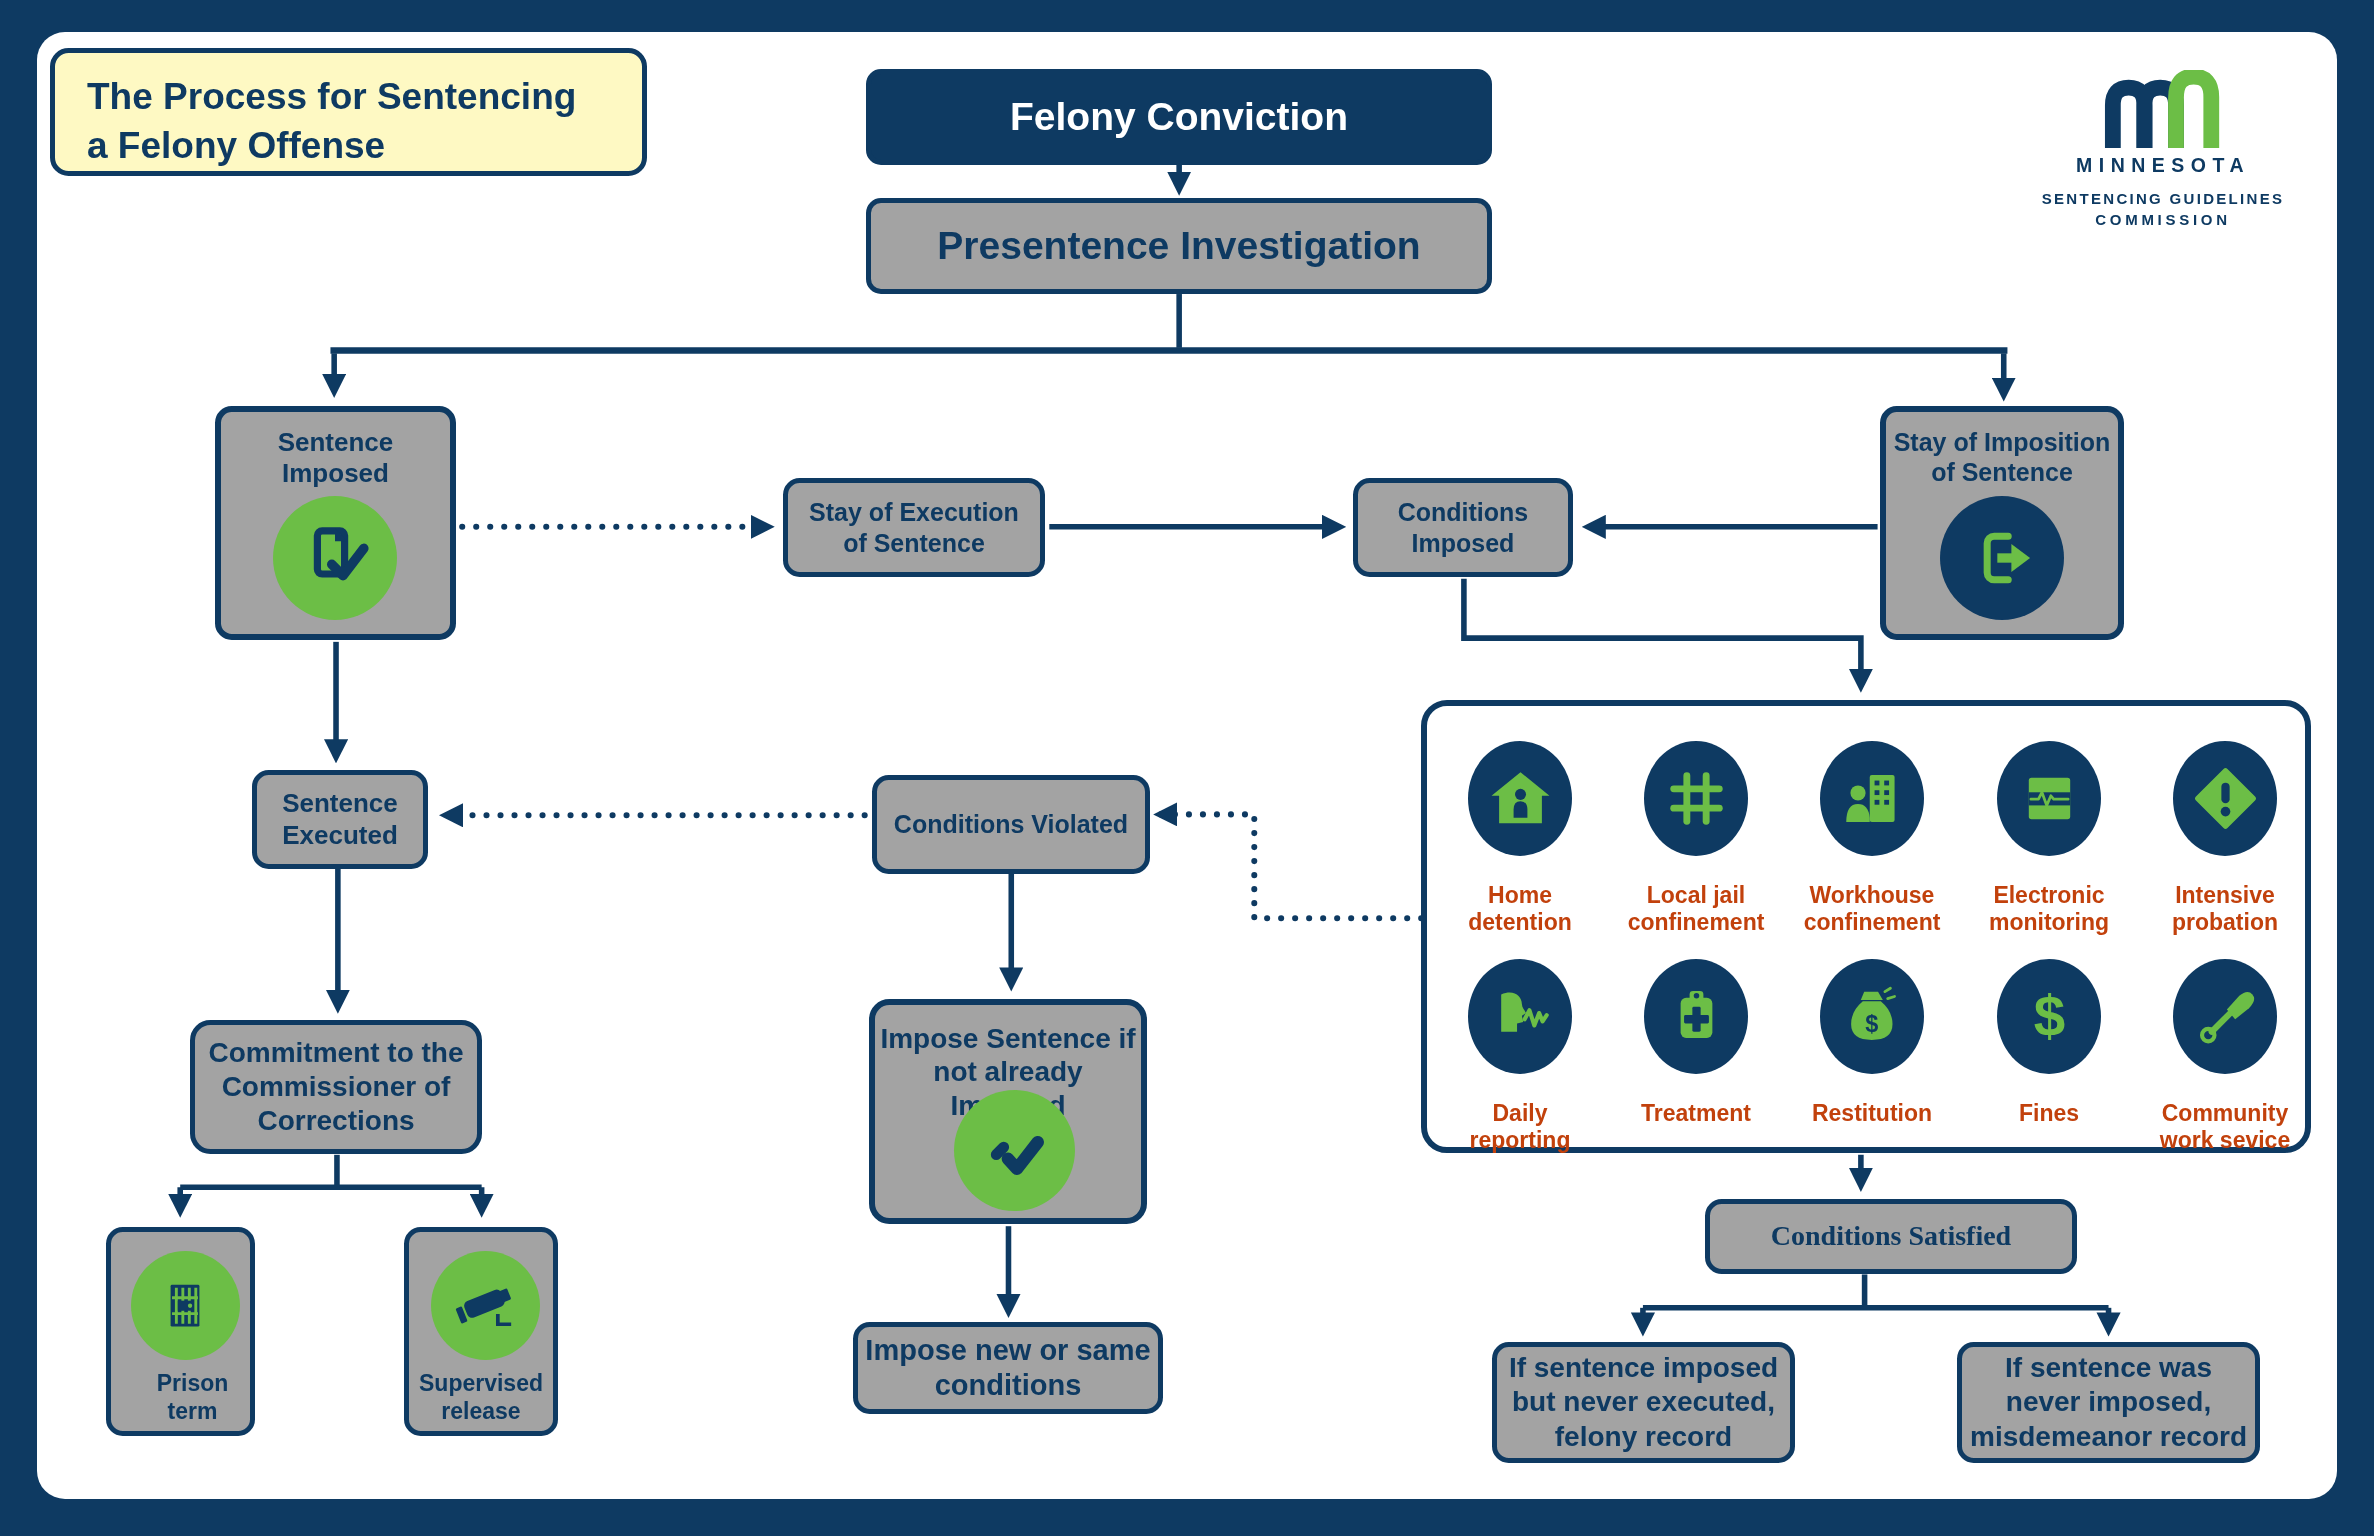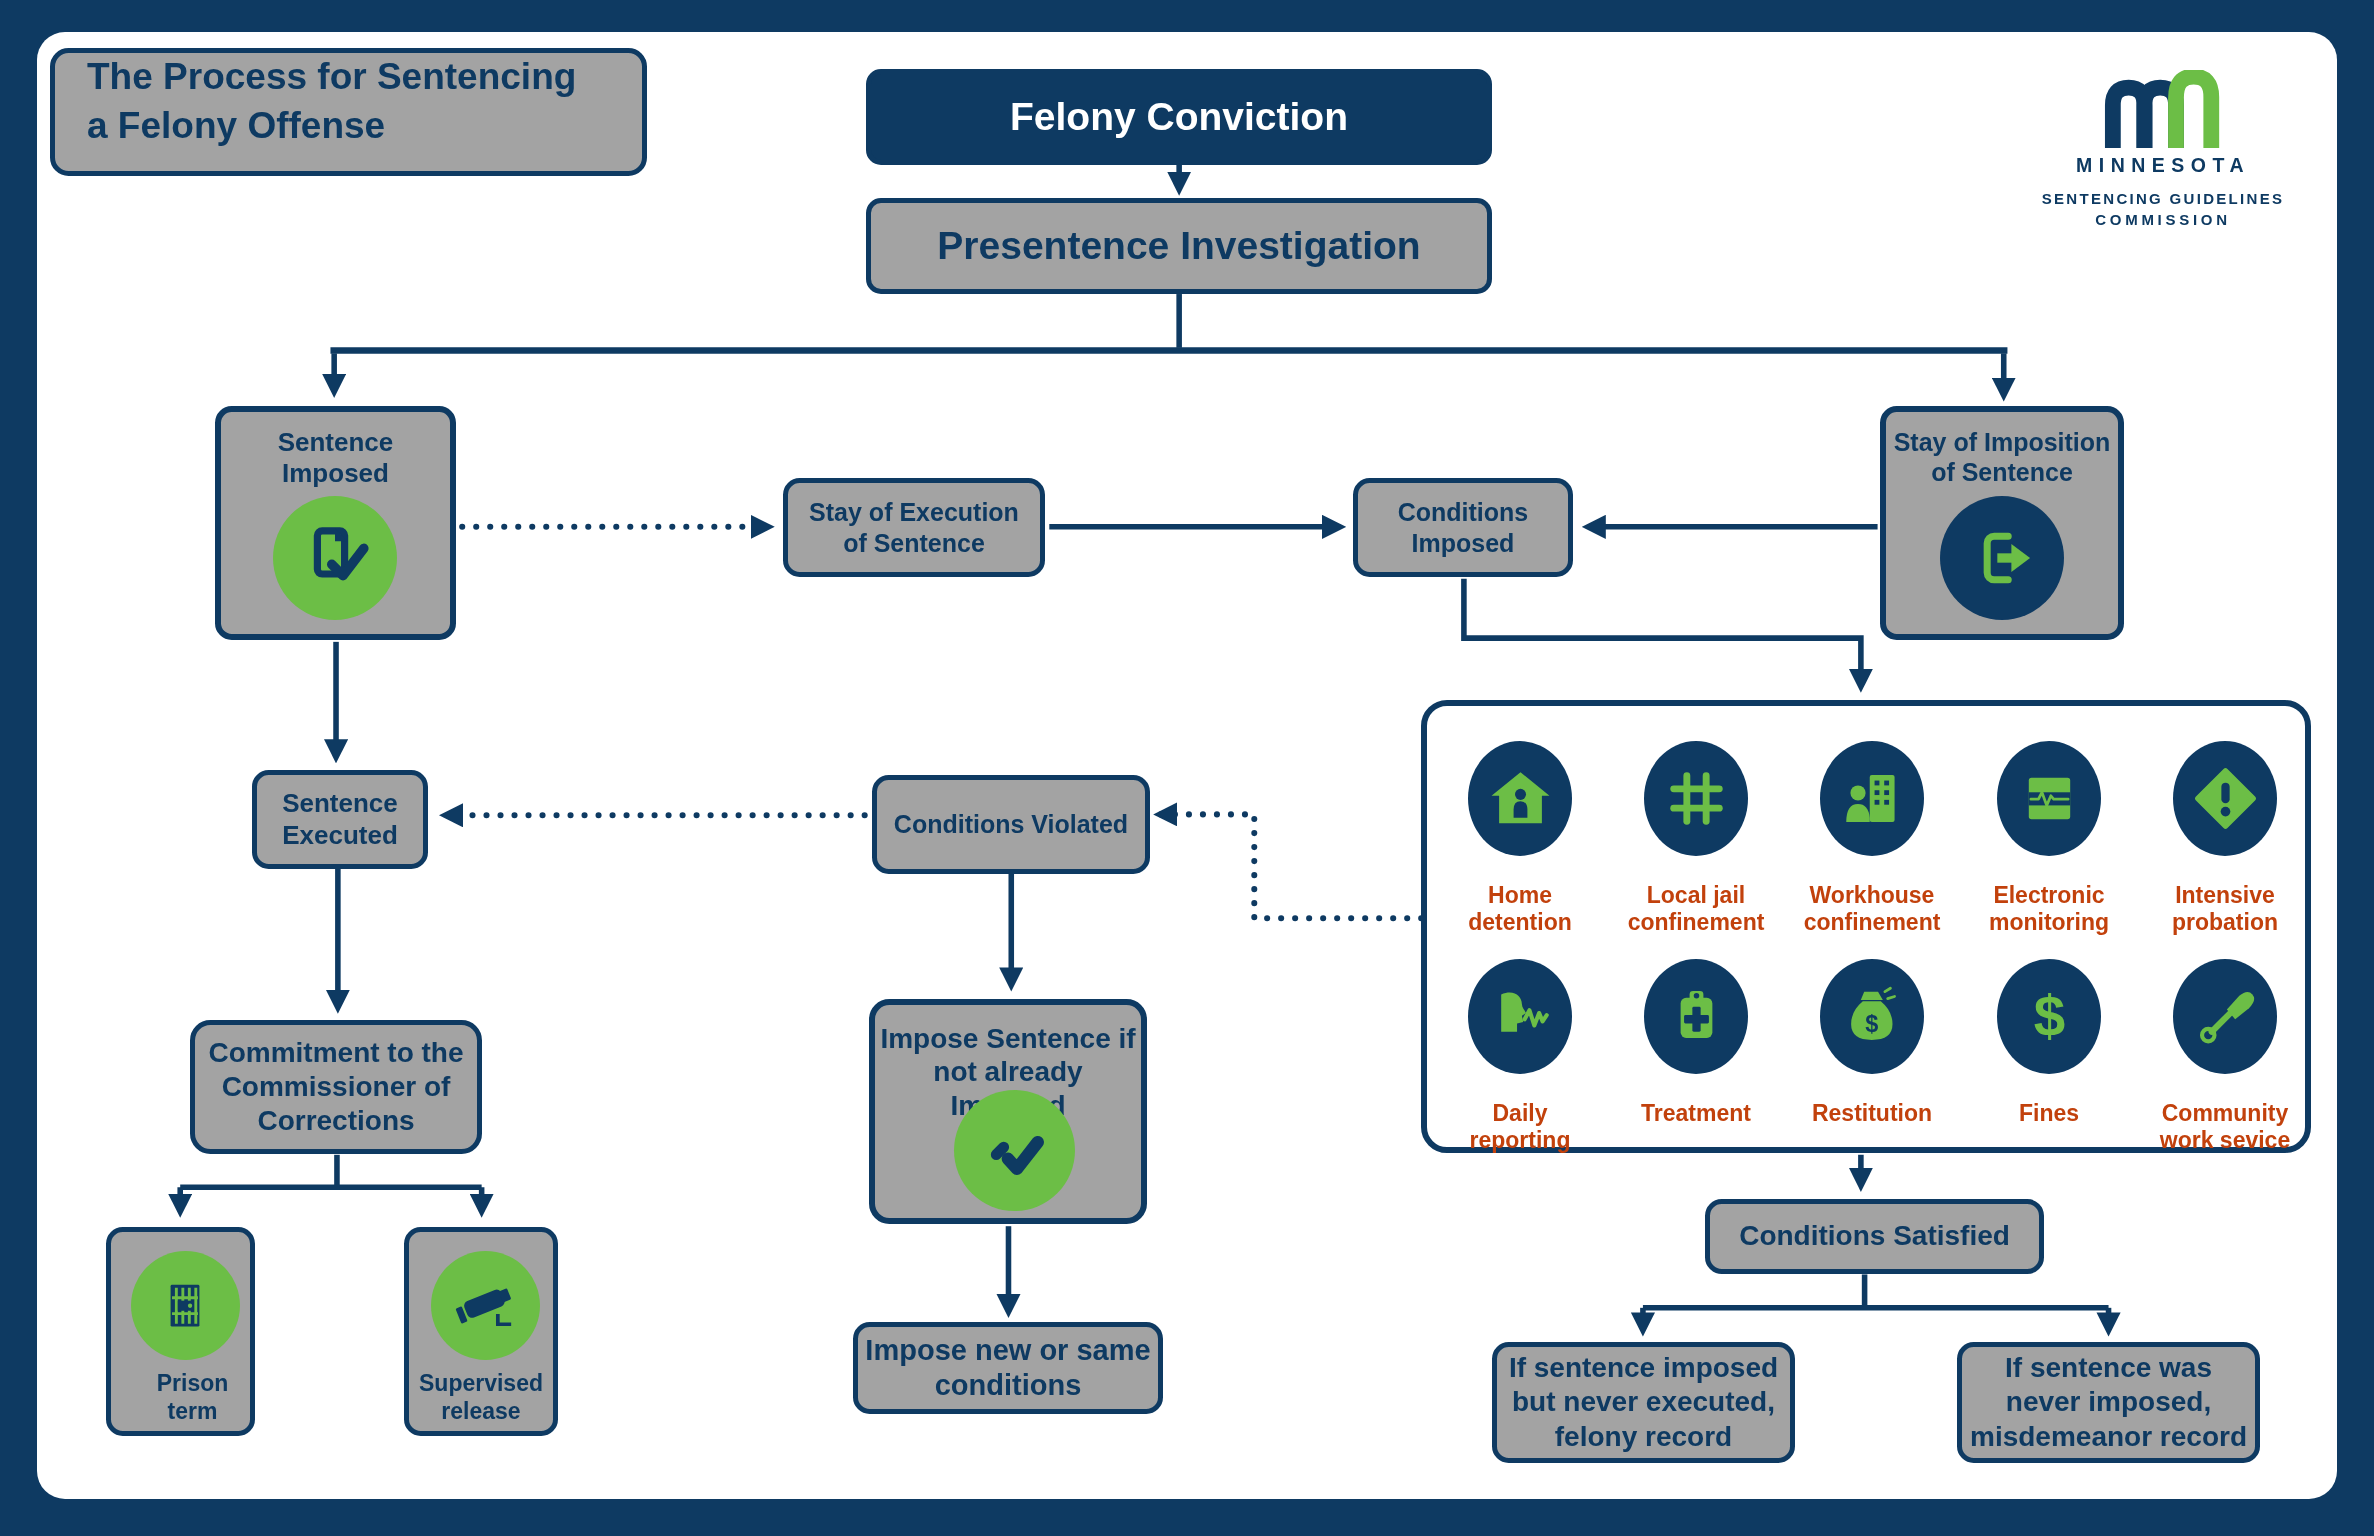--- a/index.html
+++ b/index.html
@@ -8,22 +8,22 @@
   .sheet{position:absolute;left:37px;top:32px;width:2300px;height:1467px;background:#ffffff;
          border-radius:28px;z-index:0;}
   .wires{position:absolute;left:0;top:0;z-index:1;pointer-events:none;}
   .node{position:absolute;z-index:2;background:#a3a3a3;border:5.6px solid #0e3a62;border-radius:16.7px;
         display:flex;align-items:center;justify-content:center;text-align:center;
         font-weight:bold;white-space:pre-line;box-sizing:border-box;line-height:1.22;}
   .filled{background:#0e3a62;color:#ffffff;border-color:#0e3a62;}
   .toplabel{position:absolute;left:0;right:0;text-align:center;font-weight:bold;white-space:pre-line;line-height:1.2;}
   .icon-circle{position:absolute;border-radius:50%;display:flex;align-items:center;justify-content:center;}
   .green{background:#6cbe46;} .navybg{background:#0e3a62;}
-  .title-box{position:absolute;left:50px;top:48px;width:597px;height:128px;background:#a3a3a3;
-             border:5.6px solid #0e3a62;border-radius:18.6px;display:flex;align-items:flex-start;
+  .title-box{position:absolute;left:50px;top:48px;width:597px;height:128px;background:#fef9c3;
+             border:5.6px solid #0e3a62;border-radius:18.6px;display:flex;align-items:flex-end;
              z-index:2;box-sizing:border-box;}
   .title-text{font-size:37px;font-weight:bold;line-height:1.32;padding-left:32px;white-space:pre-line;text-align:left;}
   .logo{position:absolute;left:2024px;top:70px;width:278px;display:flex;flex-direction:column;
         align-items:center;z-index:2;}
   .logo-state{font-size:19.5px;font-weight:bold;letter-spacing:6.5px;margin-top:5.6px;}
   .logo-org{font-size:15px;font-weight:bold;letter-spacing:2.3px;margin-top:13px;}
   .logo-org2{font-size:15px;font-weight:bold;letter-spacing:3.7px;margin-top:4.6px;}
   .panel{position:absolute;left:1421px;top:700px;width:890px;height:453px;background:#fff;
          border:6.5px solid #0e3a62;border-radius:26px;z-index:2;box-sizing:border-box;}
   .cond-item{position:absolute;width:158px;display:flex;flex-direction:column;align-items:center;}
@@ -177,21 +177,21 @@
       <svg width="83" height="83" viewBox="0 0 100 100">
         <path d="M28,55 L37,46" stroke="#0e3a62" stroke-width="13" stroke-linecap="round" fill="none"></path>
         <path d="M42,60 L53,72 L78,40" stroke="#0e3a62" stroke-width="15" stroke-linecap="round" stroke-linejoin="round" fill="none"></path>
       </svg>
     </div>
   </div>
 
   <div class="node" style="left:853px;top:1322px;width:310px;height:92px;font-size:29px;">Impose new or same
 conditions</div>
 
-  <div class="node" style="left:1705px;top:1199px;width:339px;height:75px;font-size:28px;">Conditions Satisfied</div>
+  <div class="node" style="left:1705px;top:1199px;width:372px;height:75px;font-size:28px;font-family:Liberation Serif, serif;">Conditions Satisfied</div>
 
   <div class="node" style="left:1492px;top:1342px;width:303px;height:121px;font-size:28px;">If sentence imposed
 but never executed,
 felony record</div>
 
   <div class="node" style="left:1957px;top:1342px;width:303px;height:121px;font-size:28px;">If sentence was
 never imposed,
 misdemeanor record</div>
 
   <div class="panel">

